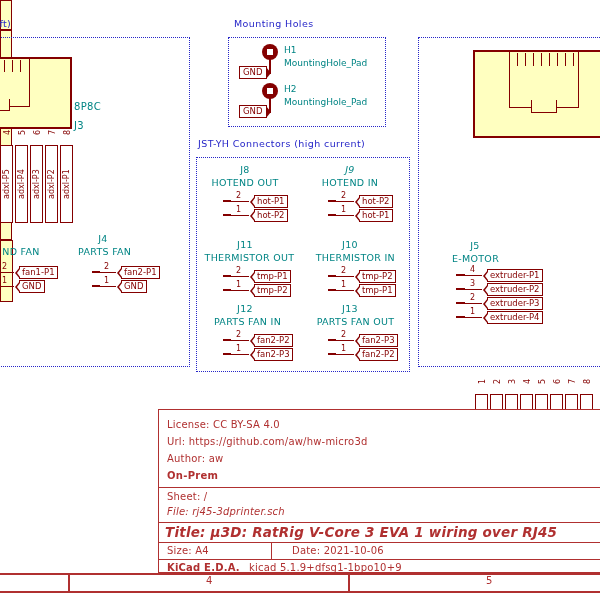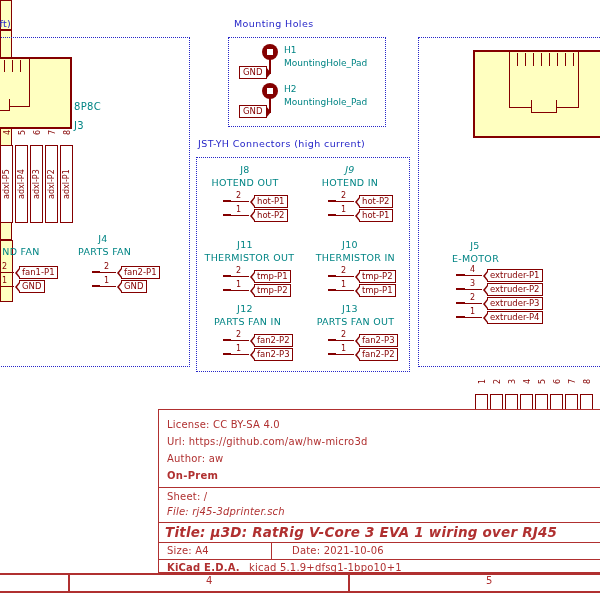--- a/index.html
+++ b/index.html
@@ -459,21 +459,21 @@
     <div class="tb-row" style="top:112px; height:0;"></div>
     <div class="tb-text title" style="left:6px; top:114px;">Title: µ3D: RatRig V-Core 3 EVA 1 wiring over RJ45</div>
 
     <div class="tb-row" style="top:132px; height:0;"></div>
     <div class="tb-vline" style="left:112px; top:132px; height:17px;"></div>
     <div class="tb-text" style="left:8px; top:135px;">Size: A4</div>
     <div class="tb-text" style="left:133px; top:135px;">Date: 2021-10-06</div>
 
     <div class="tb-row" style="top:149px; height:0;"></div>
     <div class="tb-text" style="left:8px; top:152px;font-weight:bold;">KiCad E.D.A.</div>
-    <div class="tb-text" style="left:90px; top:152px;">kicad 5.1.9+dfsg1-1bpo10+1</div>
+    <div class="tb-text" style="left:90px; top:152px;">kicad 5.1.9+dfsg1-1bpo10+9</div>
   </div>
 
   <div class="frame-line" style="left:0px;   top:573px; width:600px; height:1.5px;"></div>
   <div class="frame-line" style="left:0px;   top:591px; width:600px; height:1.5px;"></div>
   <div class="frame-line" style="left:68px;  top:573px; width:1.5px; height:19px;"></div>
   <div class="frame-line" style="left:348px; top:573px; width:1.5px; height:19px;"></div>
   <div class="frame-num" style="left:206px; top:575px;">4</div>
   <div class="frame-num" style="left:486px; top:575px;">5</div>
 
 </div>

